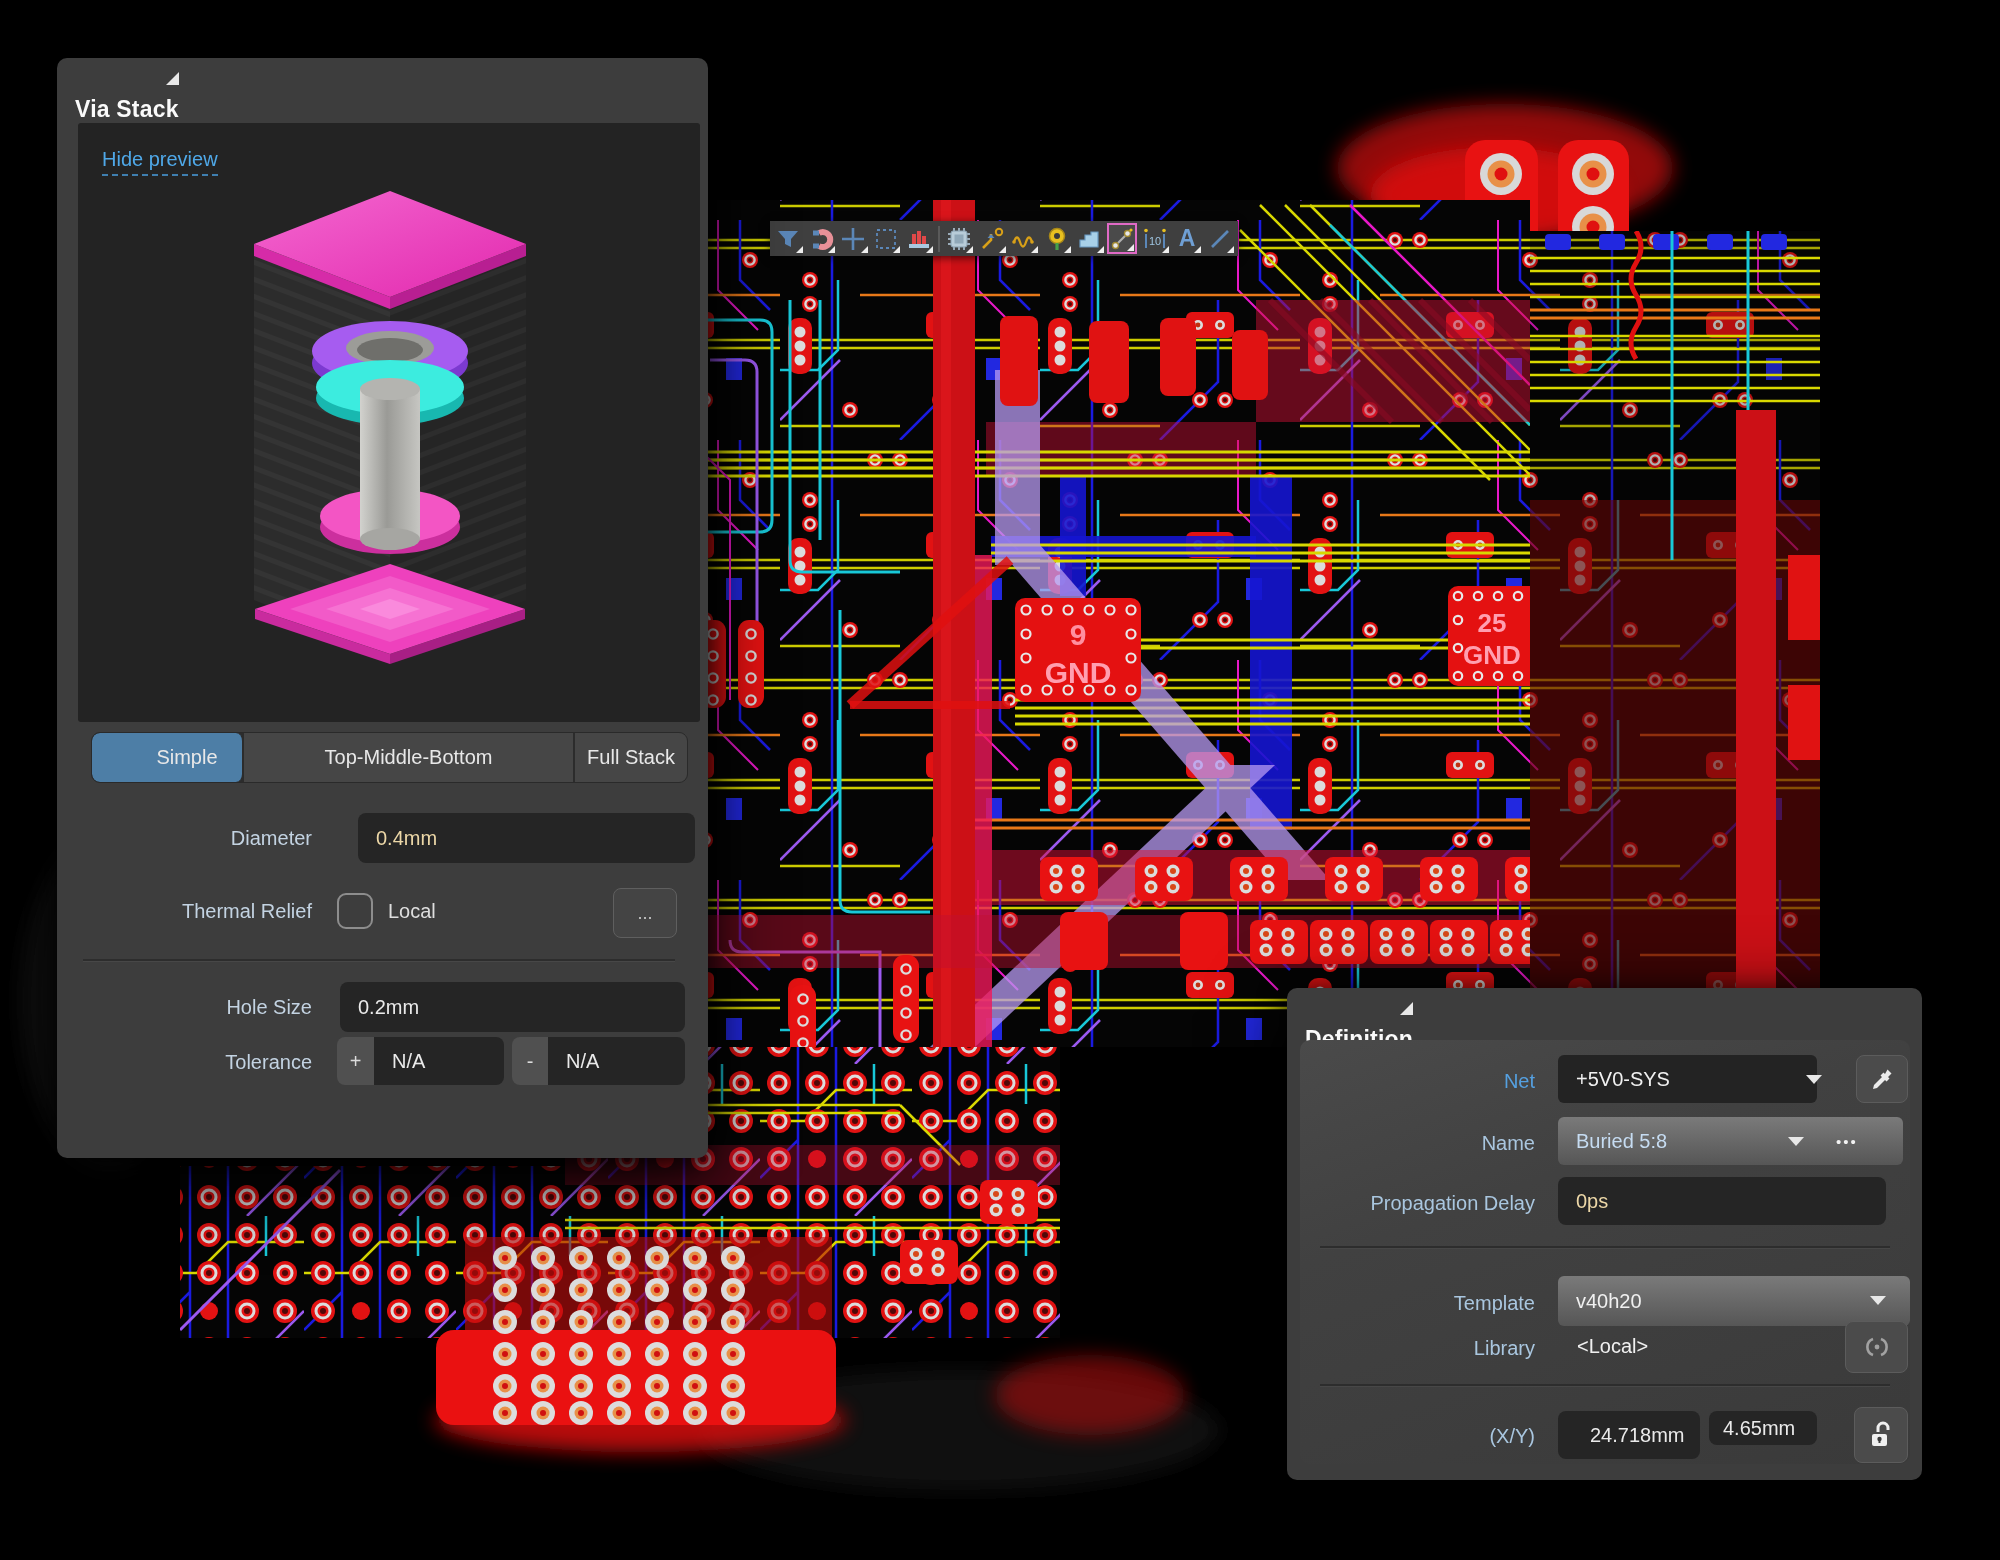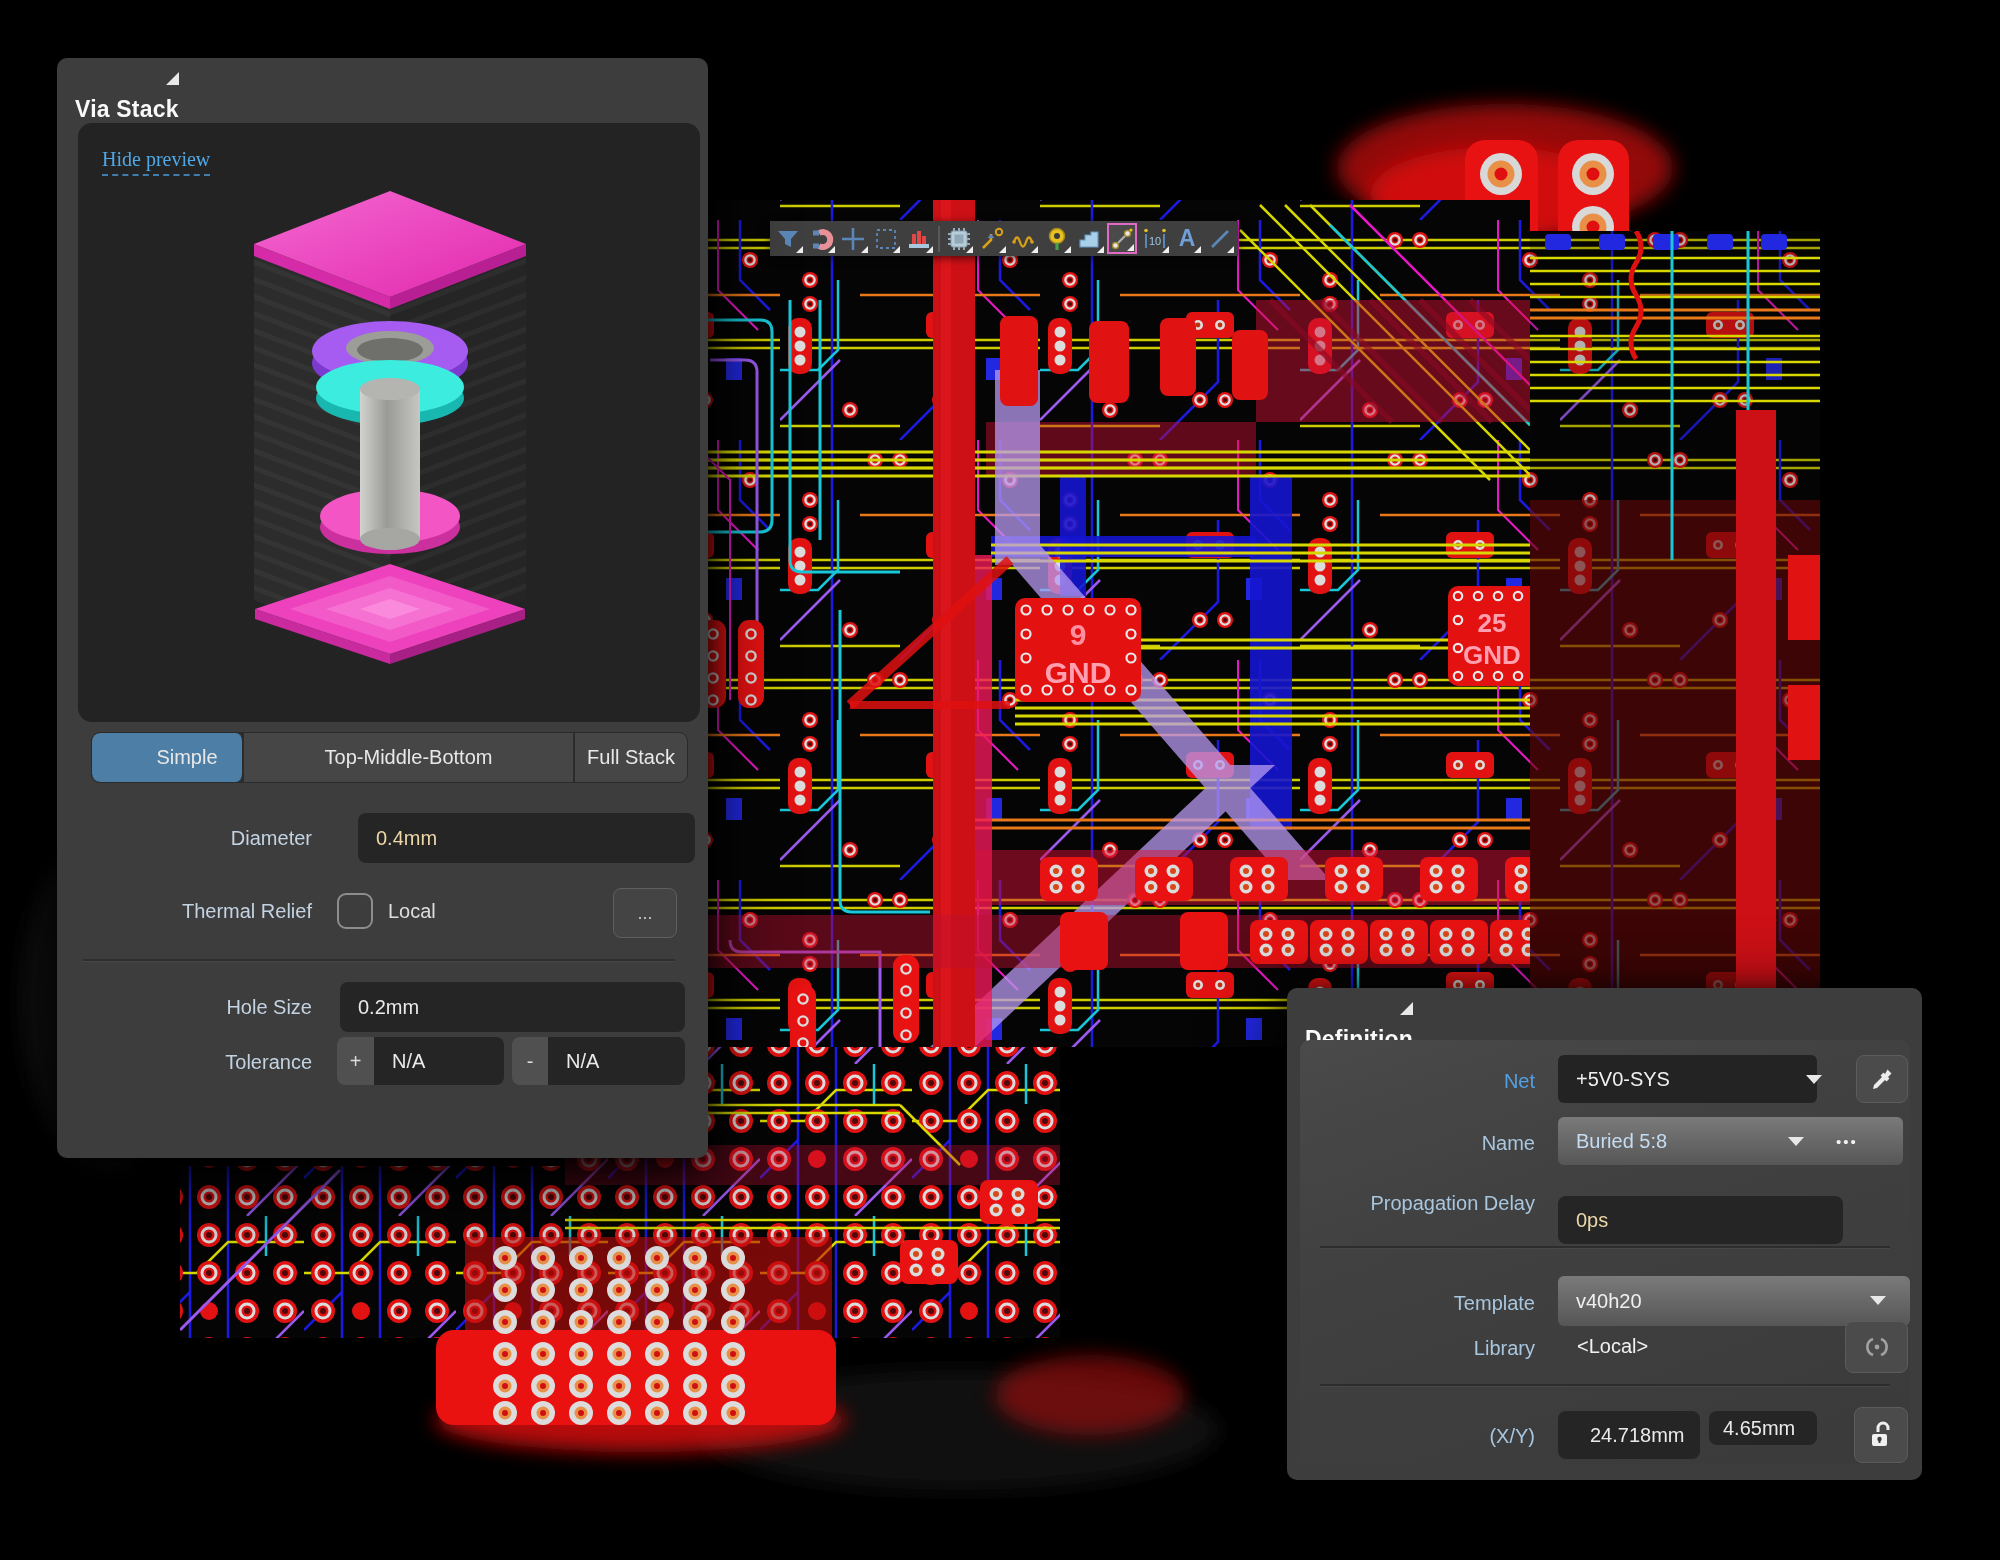--- a/index.html
+++ b/index.html
@@ -26,21 +26,21 @@
   .panel{position:absolute;background:#3d3d3d;border-radius:10px;
      box-shadow:0 22px 80px rgba(0,0,0,.9),0 6px 28px rgba(0,0,0,.75);}
   .panel-header{position:absolute;left:18px;top:14px;display:flex;align-items:flex-end;gap:11px;flex-direction:column;}
   .panel-title{font-size:23px;font-weight:bold;color:#fafafa;letter-spacing:.2px;}
   .collapse{width:13px;height:13px;flex:0 0 auto;}
 
   #viaStackPanel{left:57px;top:58px;width:651px;height:1100px;}
   #definitionPanel{left:1287px;top:988px;width:635px;height:492px;}
 
   .preview{position:absolute;left:21px;top:65px;width:622px;height:599px;
-     background:#232323;border-radius:14px;overflow:hidden;font-family:Liberation Serif, serif;}
+     background:#232323;border-radius:3px;overflow:hidden;}
   .hide-link{position:absolute;left:24px;top:25px;font-size:20px;color:#4fa8e8;
      border-bottom:2px dashed #3f7fb0;padding-bottom:3px;cursor:pointer;}
   .via3d{position:absolute;left:176px;top:68px;}
 
   .tabs{position:absolute;left:34px;top:674px;width:597px;height:51px;display:flex;
      background:#2c2c2c;border-radius:9px;overflow:hidden;border:1px solid #2a2a2a;box-sizing:border-box;}
   .tab{display:flex;align-items:center;justify-content:center;font-size:20px;color:#e8e8e8;
      background:#464646;border-right:2px solid #2c2c2c;cursor:pointer;}
   .tab:last-child{border-right:none;}
   .tab.selected{background:#4d7ea6;border-radius:8px;}
@@ -744,21 +744,21 @@
     </div>
 
   <div class="dlabel" style="top:142px;">Name</div>
   <div class="dd lit" style="left:271px;top:129px;width:345px;height:48px;">
     <span>Buried 5:8</span>
     <span class="caret" style="left:230px;"></span>
     <span class="dots" style="left:278px;">•••</span>
     </div>
 
   <div class="dlabel" style="top:202px;">Propagation Delay</div>
-  <div class="input warm" style="left:271px;top:189px;width:285px;height:48px;margin-top:19px;">
+  <div class="input warm" style="left:271px;top:189px;width:328px;height:48px;">
     <span>0ps</span>
     </div>
 
   <div class="divider" style="left:33px;top:258px;width:570px;"></div>
 
   <div class="dlabel" style="top:302px;">Template</div>
   <div class="dd lit" style="left:271px;top:288px;width:352px;height:50px;color:#f0f0f0;">
     <span>v40h20</span>
     <span class="caret" style="left:312px;"></span>
     </div>

